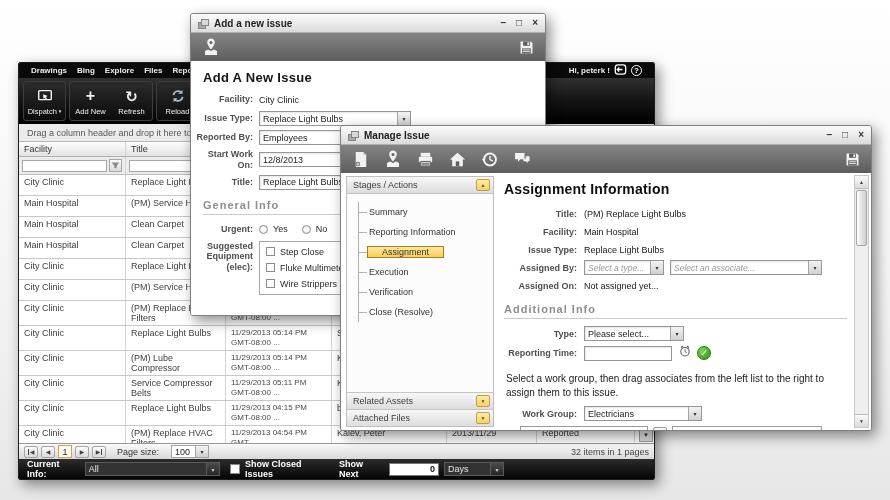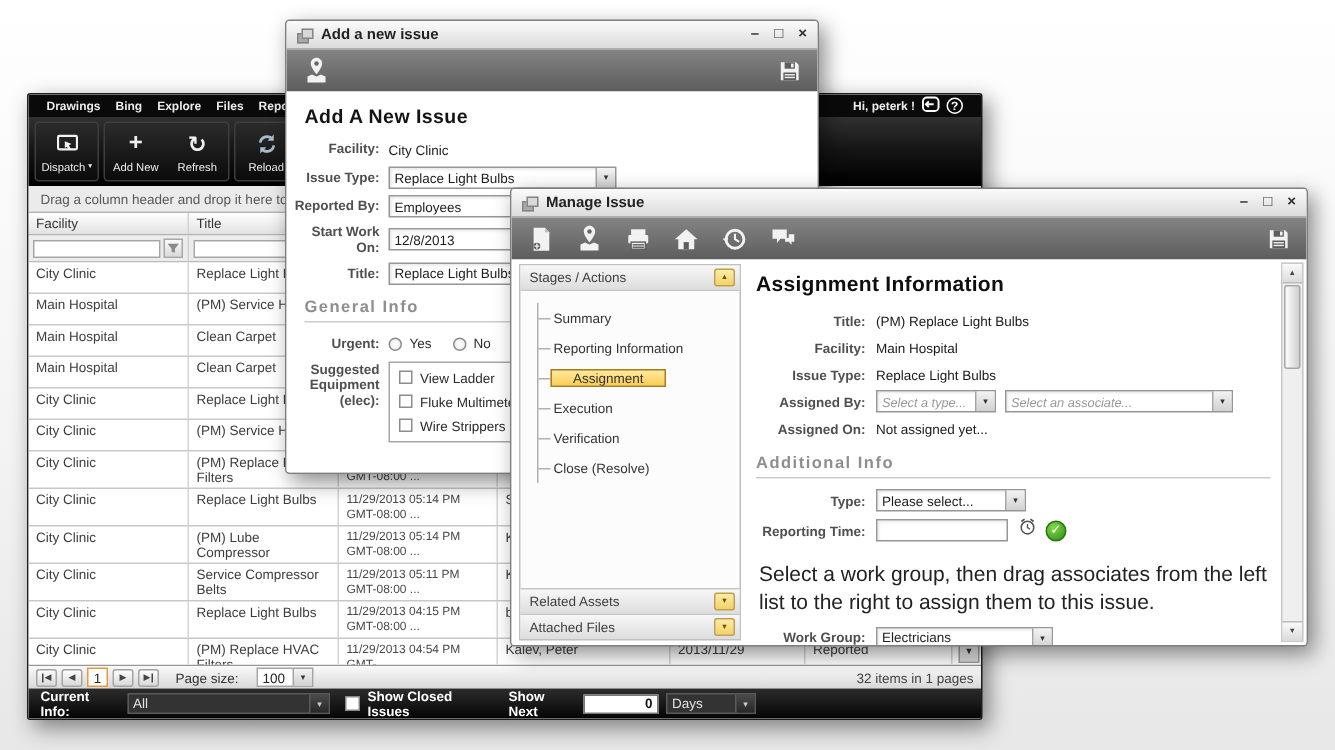--- a/index.html
+++ b/index.html
@@ -87,21 +87,21 @@
 .tree li{position:relative;padding:5px 0 5px 10px;font-size:9px;color:#333}
 .tree li::before{content:"";position:absolute;left:0;top:50%;width:8px;height:1px;background:#b0b0b0}
 .selbadge{background:linear-gradient(#ffe9a0,#fbcd54);border:1px solid #a87e1c;padding:0 14px;margin-left:-2px}
 .rpanel{flex:1;padding:6px 24px 0 10px;overflow:hidden}
 .mh1{font-size:14px;font-weight:bold;color:#0e0e0e;margin:2px 0 9px 0;letter-spacing:.2px}
 .mrow{display:flex;align-items:center;margin-bottom:3px;min-height:15px}
 .mlab{flex:0 0 80px;text-align:right;font-size:9px;font-weight:bold;color:#4f4f4f;padding-right:7px}
 .mval{font-size:9px;color:#191919}
 .ph{font-style:italic;color:#999;font-size:8.5px}
 .greenck{width:14px;height:14px;border-radius:50%;background:radial-gradient(circle at 35% 30%,#83d64f,#2d8f11);border:1px solid #26790d;color:#fff;font-size:9px;font-weight:bold;display:flex;align-items:center;justify-content:center}
-.instr{font-size:14px;color:#222;margin:10px 2px 7px 2px;line-height:1.35;max-width:352px}
+.instr{font-size:10px;color:#222;margin:10px 2px 7px 2px;line-height:1.35;max-width:352px}
 .lists{display:flex;align-items:flex-start;margin:5px 0 0 16px}
 .lbox{width:128px;height:42px;border:1px solid #9a9a9a;background:#fff;overflow:hidden}
 .lbox.r{width:150px}
 .lbox .li{padding:2px 6px;font-size:9px;color:#2a2a2a}
 .movecol{display:flex;flex-direction:column;gap:3px;margin:1px 5px 0 5px}
 .movebtn{width:14px;height:14px;background:linear-gradient(#fbfbfb,#d6d6d6);border:1px solid #9a9a9a;border-radius:2px;font-size:9px;color:#333;display:flex;align-items:center;justify-content:center;line-height:1}
 .vscroll{position:absolute;right:2px;top:2px;bottom:2px;width:15px;background:#efefef;border:1px solid #c8c8c8;display:flex;flex-direction:column}
 .vsbtn{flex:0 0 13px;background:linear-gradient(#fafafa,#dbdbdb);border-bottom:1px solid #bcbcbc;font-size:5px;color:#444;display:flex;align-items:center;justify-content:center}
 .vsbtn.dn{margin-top:auto;border-top:1px solid #bcbcbc;border-bottom:none}
 .vsthumb{height:56px;margin:1px;background:linear-gradient(90deg,#fdfdfd,#cecece);border:1px solid #a7a7a7;border-radius:2px}
@@ -471,21 +471,21 @@
               <span class="radio"></span>
             </span>
         </span>
       </div>
 
       <div class="frow" style="align-items:flex-start;margin-top:4px">
         <span class="flab">Suggested Equipment (elec):</span>
         <span class="gbox">
           <span class="optrow">
               <span class="ckb"></span>
-              <span>View Ladder</span>
+              <span>Step Close</span>
             </span>
           <span class="optrow">
               <span class="ckb"></span>
               <span>Fluke Multimeter</span>
             </span>
           <span class="optrow">
               <span class="ckb"></span>
               <span>Wire Strippers</span>
             </span>
         </span>

